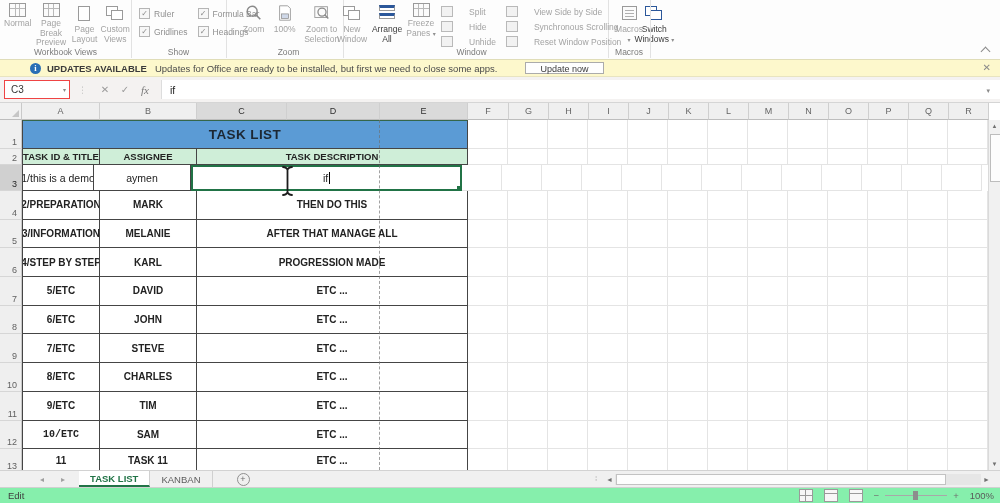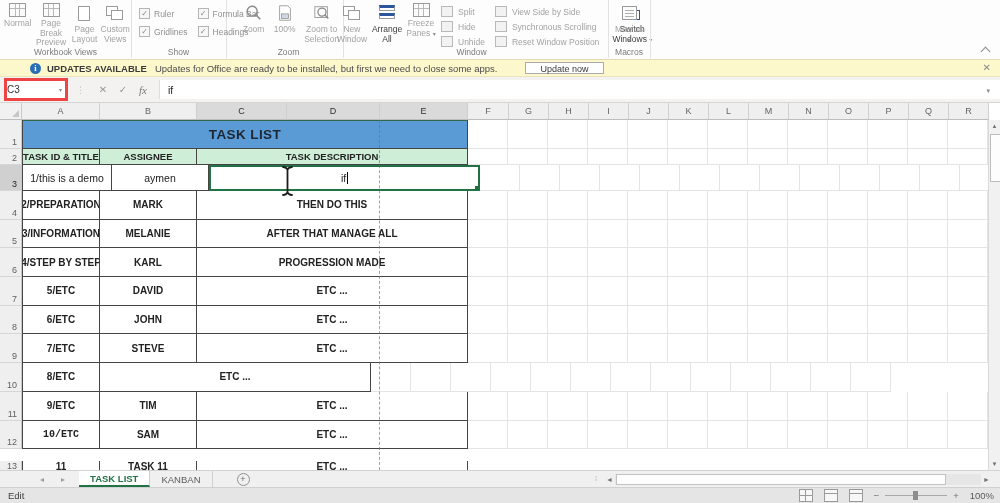--- a/index.html
+++ b/index.html
@@ -14,42 +14,42 @@
   .rbtn{display:flex;flex-direction:column;align-items:center;width:34px;margin:0 1px;cursor:default;}
   .rbtn.wide{width:44px;}
   .ricon{width:20px;height:20px;display:flex;align-items:center;justify-content:center;}
   .rlbl{font-size:8.5px;line-height:1.12;text-align:center;color:#a3a3a3;margin-top:2px;}
   .rlbl.on{color:#3c3c3c;}
   .dd{font-size:6px;color:#8f8f8f;}
   .chkcol{display:flex;flex-direction:column;gap:7px;padding-top:8px;}
   .chk{display:flex;align-items:center;gap:4px;font-size:8.5px;color:#8f8f8f;white-space:nowrap;}
   .chkbox{width:9px;height:9px;border:1px solid #b5b5b5;background:#f7f7f7;font-size:8px;line-height:9px;color:#8a8a8a;text-align:center;}
   .smallcol{display:flex;flex-direction:column;gap:4px;padding-top:6px;}
-  .smallitem{display:flex;align-items:center;gap:5px;font-size:8.5px;color:#a3a3a3;white-space:nowrap;}
+  .smallitem{display:flex;align-items:center;gap:16px;font-size:8.5px;color:#a3a3a3;white-space:nowrap;}
   .sicon{width:10px;height:9px;border:1px solid #b9b9b9;background:#f2f2f2;flex:none;}
   .ribbon-collapse{position:absolute;right:8px;bottom:4px;width:12px;height:10px;}
   .ribbon-collapse::before{content:"";position:absolute;left:2px;top:3px;width:6px;height:6px;
      border-left:1.5px solid #8a8a8a;border-top:1.5px solid #8a8a8a;transform:rotate(45deg);}
 
   
   .notif{position:absolute;left:0;top:60px;width:1000px;height:16px;background:var(--notification_bg);
          display:flex;align-items:center;font-size:9.5px;border-bottom:1px solid #e8e4c0;}
   .notif-icon{width:11px;height:11px;border-radius:50%;background:var(--info_blue);color:#fff;font-size:8.5px;
          font-weight:bold;text-align:center;line-height:11px;margin:0 6px 0 30px;font-family:"Liberation Serif",serif;}
   .notif-title{font-weight:bold;color:#3a3a3a;margin-right:8px;}
   .notif-msg{color:#4a4a4a;}
   .notif-btn{margin-left:28px;background:#fefefe;border:1px solid #ababab;font-size:9px;color:#3a3a3a;
          padding:1px 14px;height:12px;line-height:11px;}
   .notif-close{position:absolute;right:9px;top:2px;color:#8a8a8a;font-size:10px;}
 
   
   .fbar{position:absolute;left:0;top:77px;width:1000px;height:25px;background:#f4f2f1;border-bottom:1px solid #d5d5d5;
         display:flex;align-items:center;}
-  .namebox{width:58px;height:17px;background:#fff;border:3px solid #ef4444;margin-left:4px;display:flex;align-items:center;
-        font-size:10px;color:#333;position:relative;}
+  .namebox{width:58px;height:17px;background:#fff;border:1px solid #ef4444;margin-left:4px;display:flex;align-items:center;
+        font-size:10px;color:#333;padding-left:6px;position:relative;}
   .namebox .nb-dd{position:absolute;right:3px;top:5px;font-size:6px;color:#8a8a8a;}
   .fbar-dots{color:#c0c0c0;font-size:9px;margin:0 8px;}
   .fbtn{width:20px;text-align:center;font-size:10px;color:#9a9a9a;}
   .fx{font-style:italic;font-family:"Liberation Serif",serif;font-size:11px;color:#7a7a7a;}
   .finput{flex:1;height:19px;background:#fff;border-left:1px solid #ddd;margin-left:6px;display:flex;align-items:center;
         font-size:10.5px;color:#222;padding-left:8px;position:relative;}
   .finput .f-dd{position:absolute;right:10px;top:7px;font-size:7px;color:#8a8a8a;}
 
   
   .grid{position:absolute;left:0;top:103px;width:1000px;height:367px;background:#fff;overflow:hidden;}
@@ -92,21 +92,21 @@
   .stab.active{background:#fff;color:var(--tab_active_green);font-weight:bold;border-bottom:2px solid var(--tab_active_green);}
   .addsheet{width:11px;height:11px;border:1px solid #8f8f8f;border-radius:50%;color:#6f6f6f;font-size:9px;line-height:10px;
         text-align:center;align-self:center;margin-left:24px;}
   .hscroll{position:absolute;left:604px;top:2px;height:13px;width:388px;display:flex;align-items:center;}
   .hs-arrow{width:11px;text-align:center;font-size:7px;color:#707070;}
   .hs-track{flex:1;height:11px;background:#e6e6e6;position:relative;}
   .hs-thumb{position:absolute;left:1px;top:0;height:11px;width:330px;background:#fdfdfd;border:1px solid #c2c2c2;box-sizing:border-box;}
   .tsplit{position:absolute;left:595px;top:3px;color:#b0b0b0;font-size:8px;letter-spacing:0;}
 
   
-  .statusbar{position:absolute;left:0;top:487px;width:1000px;height:16px;background:#e5e5e5;border-top:1px solid #d0d0d0;
+  .statusbar{position:absolute;left:0;top:487px;width:1000px;height:16px;background:#86efac;border-top:1px solid #d0d0d0;
         display:flex;align-items:center;justify-content:space-between;font-size:9.5px;color:#3f3f3f;box-sizing:border-box;}
   .sb-left{margin-left:8px;}
   .sb-right{display:flex;align-items:center;gap:11px;margin-right:6px;}
   .vicon{width:12px;height:11px;border:1px solid #9a9a9a;background:
         linear-gradient(#9a9a9a 0 0) 50% 0/1px 100% no-repeat,
         linear-gradient(#9a9a9a 0 0) 0 50%/100% 1px no-repeat,#f7f7f7;}
   .vicon.pg{background:linear-gradient(#9a9a9a 0 0) 0 3px/100% 1px no-repeat,#f7f7f7;}
   .zoomctl{display:flex;align-items:center;gap:6px;color:#707070;}
   .zline{width:62px;height:1px;background:#a8a8a8;position:relative;}
   .zthumb{position:absolute;left:28px;top:-4px;width:5px;height:9px;background:#8d8d8d;}
@@ -363,21 +363,21 @@
         </div>
         <div class="grid-row" style="height: 16px;">
           <div class="rowh">2</div>
           <div class="cell head first" style="width: 78px;">TASK ID &amp; TITLE</div>
           <div class="cell head" style="width: 97px;">ASSIGNEE</div>
           <div class="cell head" style="width: 271px;">TASK DESCRIPTION</div>
           <div class="rest"></div>
         </div>
         <div class="grid-row" style="height: 26px;">
           <div class="rowh sel">3</div>
-          <div class="cell first plain" style="width: 90px;">1/this is a demo</div>
+          <div class="cell first plain" style="width: 72px;">1/this is a demo</div>
           <div class="cell  plain" style="width: 97px;">aymen</div>
           <div class="cell editing" style="width: 271px;">if<span class="caret"></span><div class="fill-handle"></div></div>
           <div class="rest"></div>
         </div>
         <div class="grid-row" style="height: 28.7px;">
           <div class="rowh">4</div>
           <div class="cell first" style="width: 78px;">2/PREPARATION</div>
           <div class="cell " style="width: 97px;">MARK</div>
           <div class="cell " style="width: 271px;">THEN DO THIS</div>
           <div class="rest"></div>
@@ -413,38 +413,39 @@
         <div class="grid-row" style="height: 28.7px;">
           <div class="rowh">9</div>
           <div class="cell first" style="width: 78px;">7/ETC</div>
           <div class="cell " style="width: 97px;">STEVE</div>
           <div class="cell " style="width: 271px;">ETC ...</div>
           <div class="rest"></div>
         </div>
         <div class="grid-row" style="height: 28.7px;">
           <div class="rowh">10</div>
           <div class="cell first" style="width: 78px;">8/ETC</div>
+          <div class="cell " style="width: 97px;">CHARLES</div>
           <div class="cell " style="width: 271px;">ETC ...</div>
           <div class="rest"></div>
         </div>
         <div class="grid-row" style="height: 28.7px;">
           <div class="rowh">11</div>
           <div class="cell first" style="width: 78px;">9/ETC</div>
           <div class="cell " style="width: 97px;">TIM</div>
           <div class="cell " style="width: 271px;">ETC ...</div>
           <div class="rest"></div>
         </div>
         <div class="grid-row" style="height: 28.7px;">
           <div class="rowh">12</div>
           <div class="cell first" style="width: 78px; font-family: Liberation Mono, monospace;">10/ETC</div>
           <div class="cell " style="width: 97px;">SAM</div>
           <div class="cell " style="width: 271px;">ETC ...</div>
           <div class="rest"></div>
         </div>
-        <div class="grid-row" style="height: 24px; align-items: flex-end;">
+        <div class="grid-row" style="height: 24px;">
           <div class="rowh">13</div>
           <div class="cell first" style="width: 78px;">11</div>
           <div class="cell " style="width: 97px;">TASK 11</div>
           <div class="cell " style="width: 271px;">ETC ...</div>
           <div class="rest"></div>
         </div>
       </div>
     <div class="pagebreak"></div>
     <div class="vscroll">
       <div class="vs-up">▲</div>

